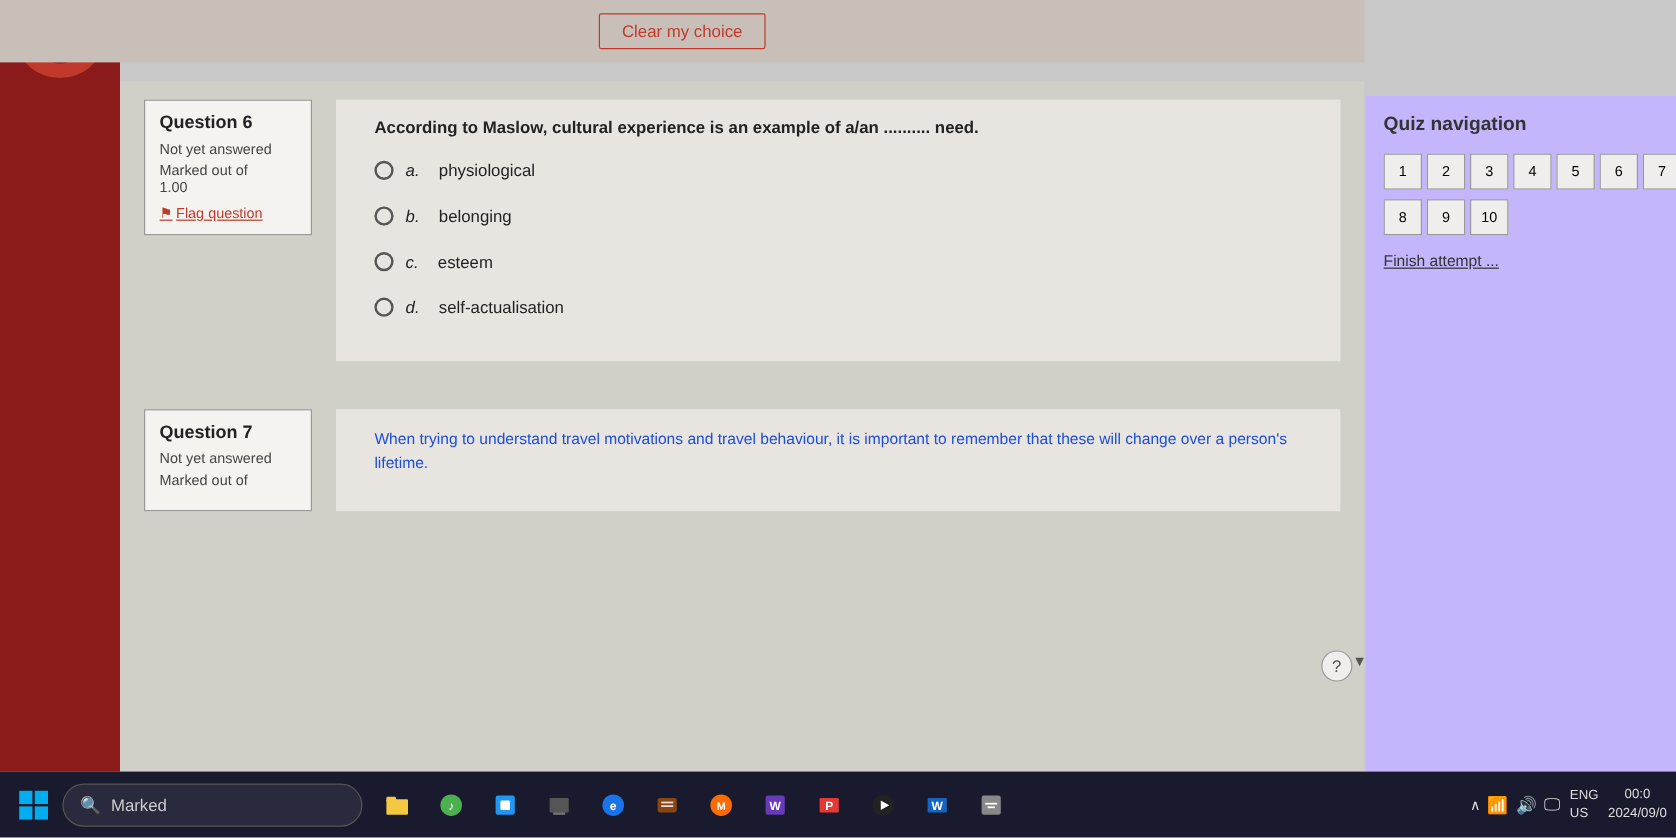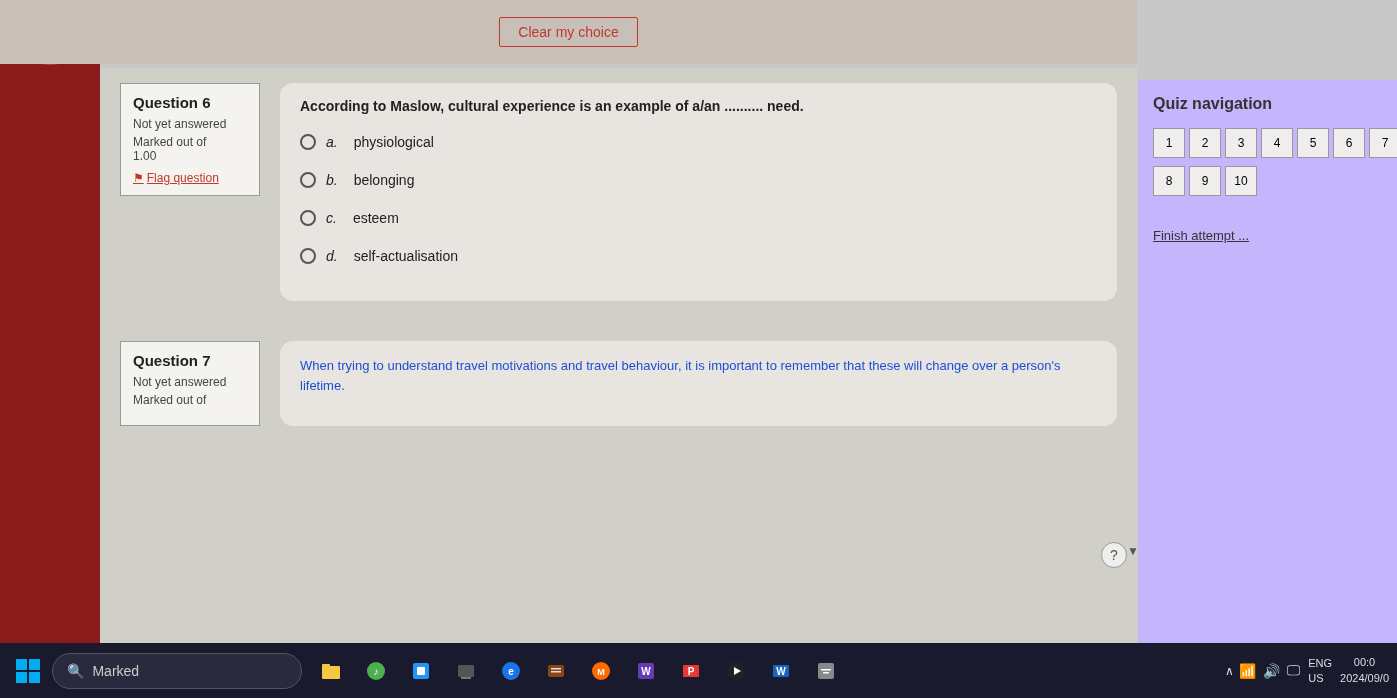--- a/index.html
+++ b/index.html
@@ -11,21 +11,21 @@
       background: #c8c8c8;
       position: relative;
     }
 
     
     .top-bar {
       position: absolute;
       top: 0;
       left: 0;
       right: 260px;
-      height: 64px;
+      height: 52px;
       background: #c8c0b8;
       display: flex;
       align-items: center;
       justify-content: center;
     }
 
     .clear-choice-btn {
       border: 1px solid #c0392b;
       color: #c0392b;
       background: transparent;
@@ -90,21 +90,21 @@
       font-size: 12px;
       display: flex;
       align-items: center;
       justify-content: center;
       cursor: pointer;
     }
 
     .finish-attempt {
       font-size: 13px;
       color: #333;
-      margin-top: 28px;
+      margin-top: 10px;
     }
 
     
     .questions-area {
       position: absolute;
       top: 68px;
       left: 100px;
       right: 260px;
       bottom: 55px;
       background: #d0cfc8;
@@ -157,22 +157,22 @@
       text-decoration: underline;
       cursor: pointer;
       display: flex;
       align-items: center;
       gap: 3px;
     }
 
     .question-content {
       flex: 1;
       background: #e8e5e0;
-      padding: 15px 20px;
-      border-radius: 13px;
+      padding: 15px 32px;
+      border-radius: 0;
     }
 
     .question-text {
       font-size: 14px;
       font-weight: bold;
       color: #222;
       margin-bottom: 20px;
     }
 
     .options-list {

